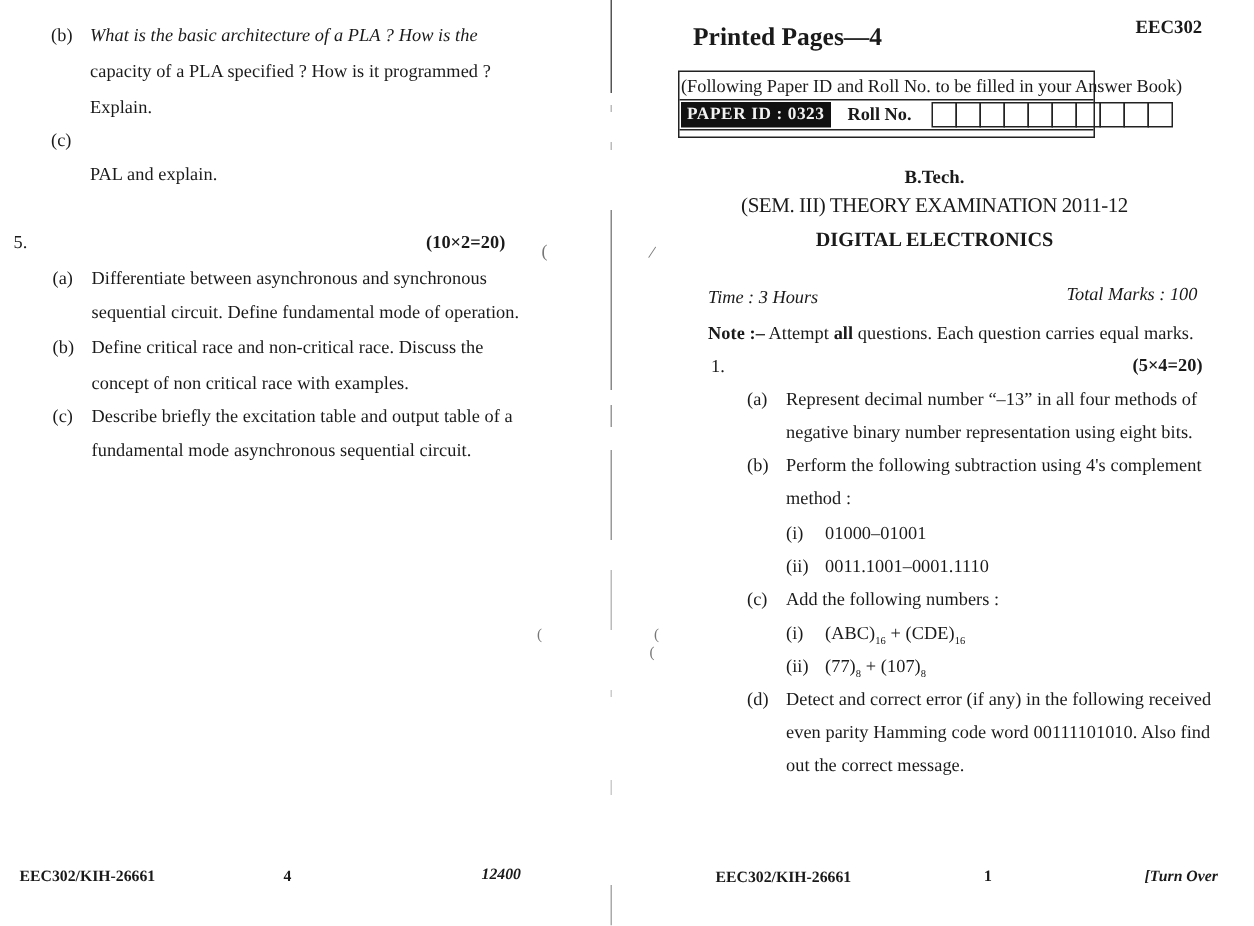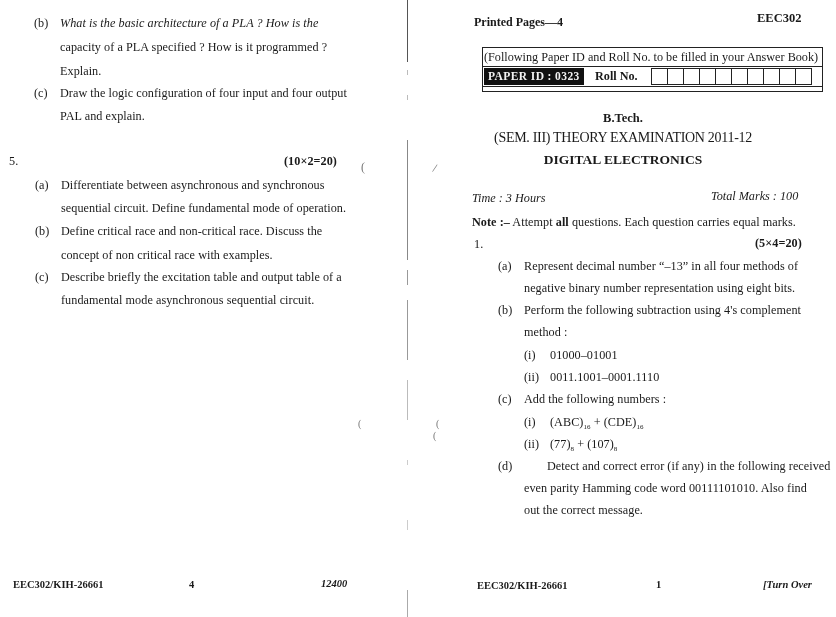--- a/index.html
+++ b/index.html
@@ -32,21 +32,21 @@
     }
     .stray { position: absolute; color: #777; font-size: 12px; font-family: "Liberation Serif", serif; }
 
     .abs { position: absolute; white-space: nowrap; }
     .q-text { font-size: 12.2px; letter-spacing: 0.05px; }
     .b { font-weight: bold; }
     .i { font-style: italic; }
 
     
     .header-box {
-      position: absolute; left: 72px; top: 47px; width: 341px; height: 45px;
+      position: absolute; left: 42px; top: 47px; width: 278px; height: 45px;
       border: 1px solid #222;
     }
     .header-box .note {
       position: absolute; left: 1px; top: 2px; font-size: 12.2px; white-space: nowrap;
     }
     .header-box .sep {
       position: absolute; left: 0; right: 0; top: 18px; border-top: 1px solid #222;
     }
     .paper-id {
       position: absolute; left: 1px; top: 20px; height: 17px; padding: 0 4px;
@@ -73,21 +73,20 @@
 <body>
 
 <div class="page page-left">
 
   <span class="abs q-text" style="left:34px; top:16px;">(b)</span>
   <span class="abs q-text" style="left:60px; top:16px;font-style:italic;">What is the basic architecture of a PLA ? How is the</span>
   <span class="abs q-text" style="left:60px; top:40px;">capacity of a PLA specified ? How is it programmed ?</span>
   <span class="abs q-text" style="left:60px; top:64px;">Explain.</span>
 
   <span class="abs q-text" style="left:34px; top:86px;">(c)</span>
-  <span class="abs q-text" style="left:60px; top:86px;">Draw the logic configuration of four input and four output</span>
   <span class="abs q-text" style="left:60px; top:109px;">PAL and explain.</span>
 
   <span class="abs q-text" style="left:9px; top:154px;">5.</span>
   <span class="abs q-text b" style="left:284px; top:154px;">(10×2=20)</span>
 
   <span class="abs q-text" style="left:35px; top:178px;">(a)</span>
   <span class="abs q-text" style="left:61px; top:178px;">Differentiate between asynchronous and synchronous</span>
   <span class="abs q-text" style="left:61px; top:201px;">sequential circuit. Define fundamental mode of operation.</span>
 
   <span class="abs q-text" style="left:35px; top:224px;">(b)</span>
@@ -105,21 +104,21 @@
 
 <div class="divider"></div>
 <span class="stray" style="left:361px; top:160px;">(</span>
 <span class="stray" style="left:433px; top:161px; transform:rotate(15deg);">/</span>
 <span class="stray" style="left:358px; top:418px; font-size:10px;">(</span>
 <span class="stray" style="left:436px; top:418px; font-size:10px;">(</span>
 <span class="stray" style="left:433px; top:430px; font-size:10px;">(</span>
 
 <div class="page page-right">
 
-  <span class="abs b" style="left:64px; top:15px; font-size:12px;">Printed Pages—4</span>
+  <span class="abs b" style="left:52px; top:15px; font-size:17px;">Printed Pages—4</span>
   <span class="abs b" style="left:347px; top:11px; font-size:12.5px;">EEC302</span>
 
   <div class="header-box">
     <span class="note">(Following Paper ID and Roll No. to be filled in your Answer Book)</span>
     <div class="sep"></div>
     <span class="paper-id">PAPER ID : 0323</span>
     <span class="roll-label">Roll No.</span>
     <div class="roll-boxes">
       <div class="roll-box"></div>
       <div class="roll-box"></div>
@@ -160,20 +159,20 @@
   <span class="abs q-text" style="left:140px; top:370px;">0011.1001–0001.1110</span>
 
   <span class="abs q-text" style="left:88px; top:392px;">(c)</span>
   <span class="abs q-text" style="left:114px; top:392px;">Add the following numbers :</span>
   <span class="abs q-text" style="left:114px; top:415px;">(i)</span>
   <span class="abs q-text" style="left:140px; top:415px;"><span>(ABC)</span><sub style="font-size:7px;">16</sub><span> + </span><span>(CDE)</span><sub style="font-size:7px;">16</sub></span>
   <span class="abs q-text" style="left:114px; top:437px;">(ii)</span>
   <span class="abs q-text" style="left:140px; top:437px;"><span>(77)</span><sub style="font-size:7px;">8</sub><span> + </span><span>(107)</span><sub style="font-size:7px;">8</sub></span>
 
   <span class="abs q-text" style="left:88px; top:459px;">(d)</span>
-  <span class="abs q-text" style="left:114px; top:459px;margin-left:23px;">Detect and correct error (if any) in the following received</span>
+  <span class="abs q-text" style="left:114px; top:459px;">Detect and correct error (if any) in the following received</span>
   <span class="abs q-text" style="left:114px; top:481px;">even parity Hamming code word 00111101010. Also find</span>
   <span class="abs q-text" style="left:114px; top:503px;">out the correct message.</span>
 
   <span class="abs footer" style="left:67px; top:580px;">EEC302/KIH-26661</span>
   <span class="abs footer" style="left:246px; top:579px;">1</span>
   <span class="abs footer i" style="left:353px; top:579px;">[Turn Over</span>
 </div>
 
 </body></html>

